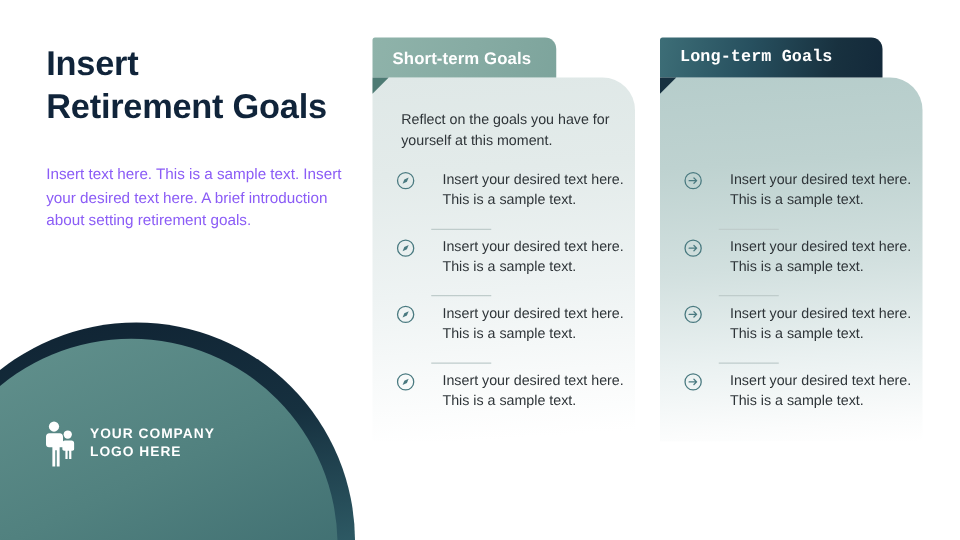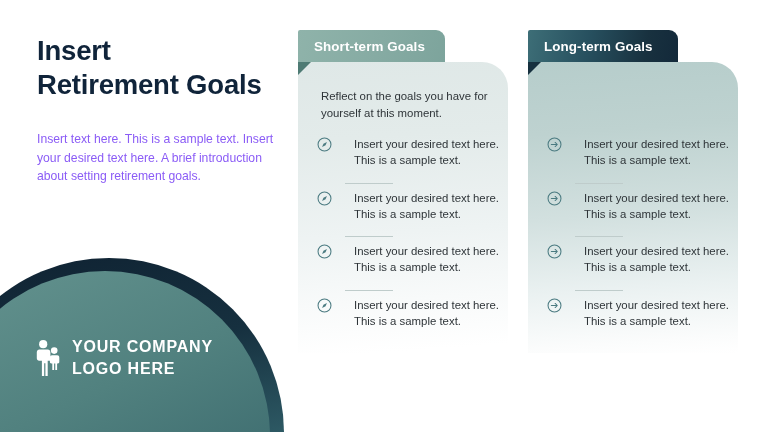--- a/index.html
+++ b/index.html
@@ -80,21 +80,21 @@
     position: absolute;
     left: 101px;
     top: 78px;
     display: flex;
     align-items: center;
     gap: 11px;
   }
   #logo-mark { width: 26px; height: 38px; display:block; }
   #logo-text {
     color: #ffffff;
-    font-size: 16px;
+    font-size: 11px;
     font-weight: bold;
     line-height: 1.38;
     letter-spacing: 0.8px;
     white-space: pre-line;
   }
 
   
   .card {
     position: absolute;
     top: 62px;
@@ -123,22 +123,23 @@
     align-items: center;
     padding-left: 16px;
     box-sizing: border-box;
   }
   #ribbon-short {
     width: 147px;
     background: linear-gradient(105deg, #8fb3aa 0%, #86aba3 55%, #7da49c 100%);
     align-items: center;
   }
   #ribbon-long {
-    width: 150px;
+    width: 178px;
     background: linear-gradient(100deg, #3d6e77 0%, #27505f 40%, #18313f 78%, #13293a 100%);
+    font-family: Liberation Mono, monospace;
   }
   .ribbon-label {
     color: #ffffff;
     font-weight: bold;
     font-size: 13.4px;
     letter-spacing: 0.1px;
     white-space: nowrap;
   }
   .fold {
     position: absolute;

